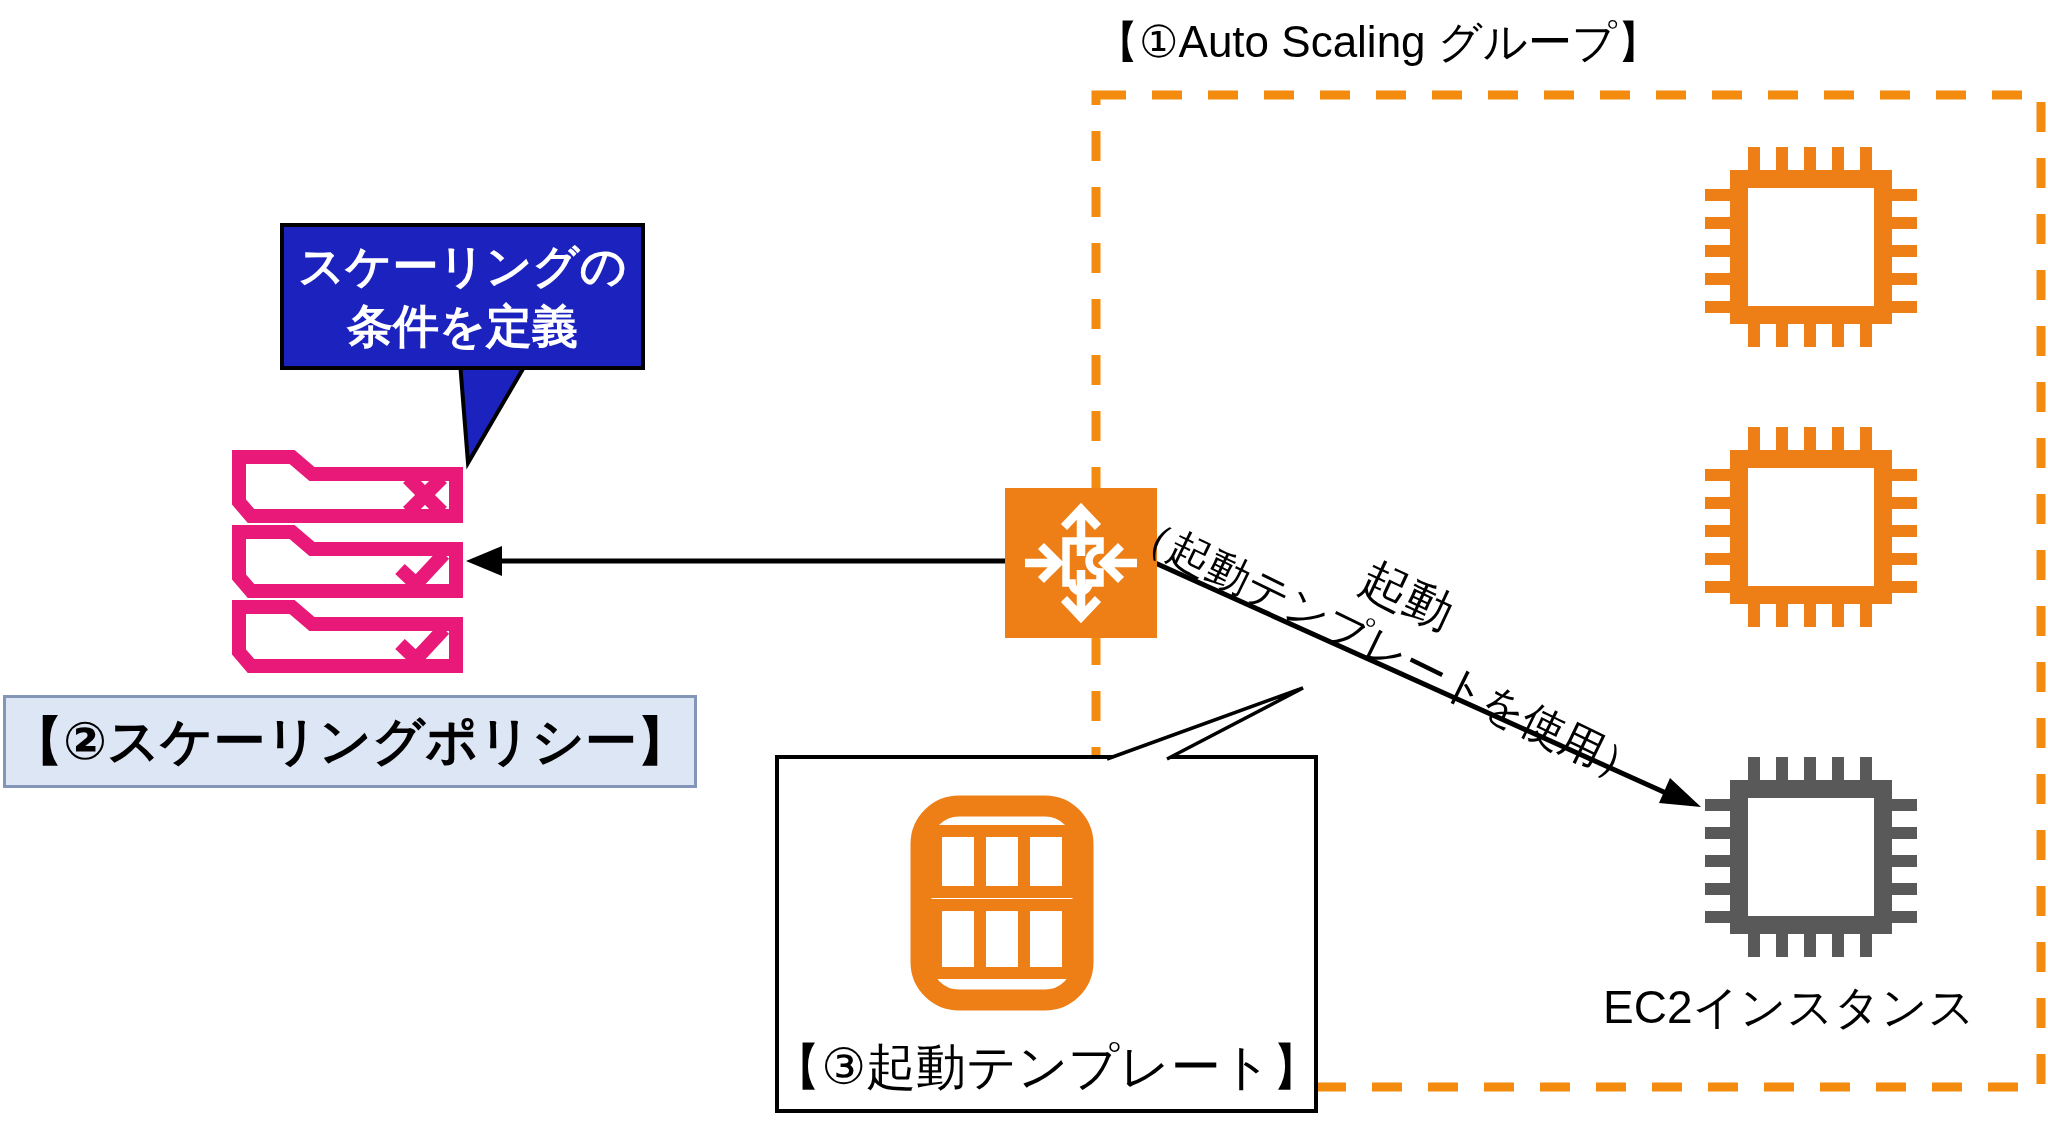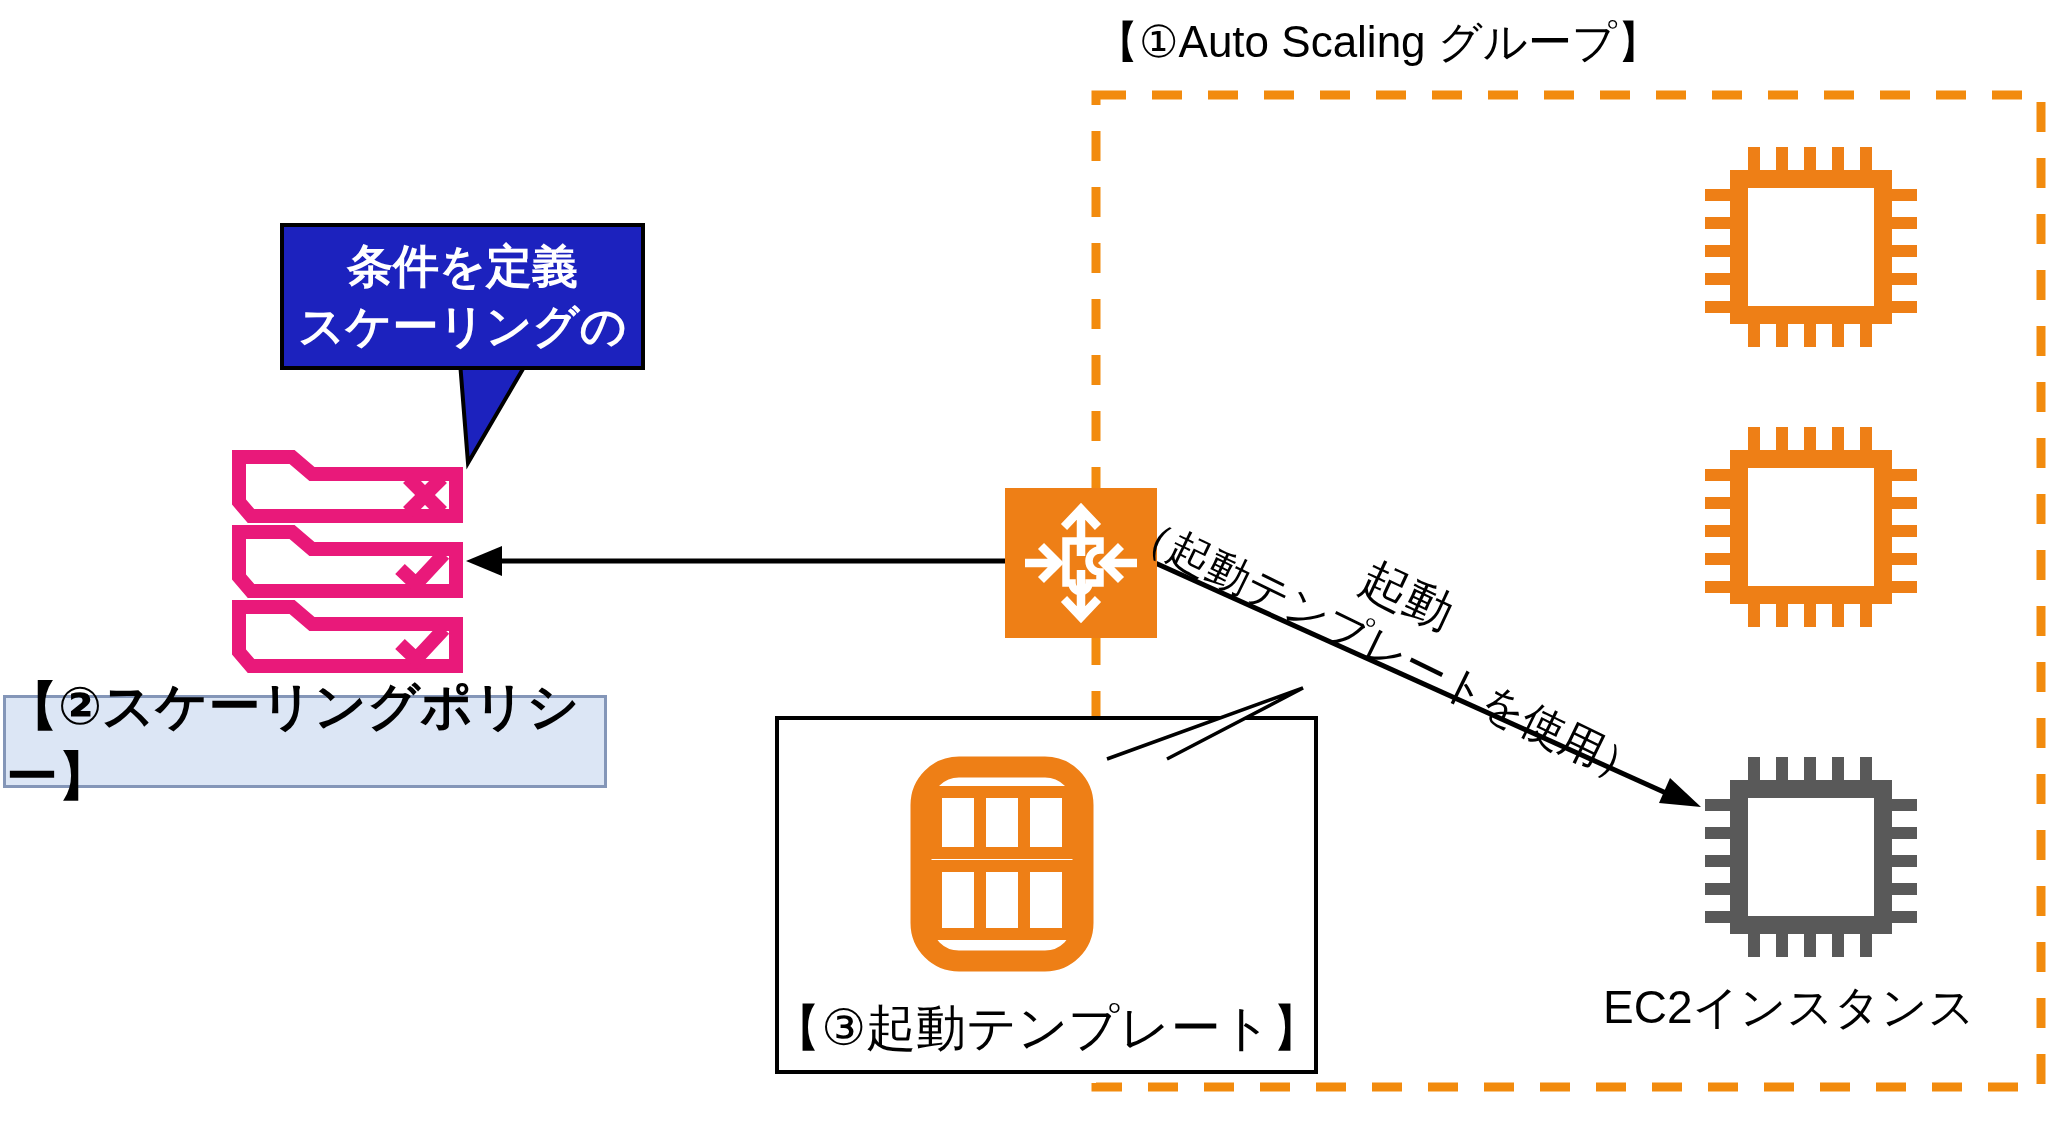--- a/index.html
+++ b/index.html
@@ -29,21 +29,21 @@
   
   #callout-bubble{
     left:280px; top:223px; width:365px; height:147px; z-index:4;
     background:var(--blue); border:4px solid #000; box-sizing:border-box;
     display:flex; flex-direction:column; align-items:center; justify-content:center;
     color:#fff; font-weight:bold; font-size:46px; line-height:1.3; text-align:center;
   }
 
   
   #policy-label-box{
-    left:3px; top:695px; width:604px; height:93px; z-index:4;
+    left:3px; top:695px; width:694px; height:93px; z-index:4;
     background:var(--lblue); border:3px solid var(--lborder); box-sizing:border-box;
     display:flex; align-items:center; justify-content:center;
     font-weight:bold; font-size:52px;
   }
 
   
   #checklist{left:225px; top:443px; z-index:4;}
   .chk-row{fill:#fff; stroke:var(--pink); stroke-width:14; stroke-linejoin:miter;}
   .chk-mark{fill:none; stroke:var(--pink); stroke-width:14; stroke-linecap:butt;}
 
@@ -55,21 +55,21 @@
   
   .chip{position:absolute; z-index:4; width:212px; height:200px;}
   #chip-1{left:1705px; top:147px;}
   #chip-2{left:1705px; top:427px;}
   #chip-3{left:1705px; top:757px;}
   .chip-orange .pin{fill:var(--orange);} .chip-orange .body{fill:#fff; stroke:var(--orange); stroke-width:9;}
   .chip-gray .pin{fill:var(--gray);}     .chip-gray .body{fill:#fff; stroke:var(--gray); stroke-width:9;}
 
   
   #launch-box{
-    left:775px; top:716px; width:543px; height:358px; z-index:2;
+    left:775px; top:755px; width:543px; height:358px; z-index:2;
     background:#fff; border:4px solid #000; box-sizing:border-box;
   }
   #lt-icon{position:absolute; left:131px; top:36px;}
   .lt-stroke{fill:none; stroke:var(--orange);}
   #launch-box-label{
     position:absolute; left:50%; top:308px; transform:translate(-50%,-50%);
     font-size:50px; white-space:nowrap;
   }
   .tail{stroke:#000; stroke-linejoin:miter;}
 </style>
@@ -186,22 +186,22 @@
       <path class="chk-row" d="M7,7 H60 L80,24 H224 V66 H19 L7,52 Z"></path>
       <path class="chk-mark" d="M168,44 L184,59 L212,29"></path>
     </g>
     <g transform="translate(7,157)">
       <path class="chk-row" d="M7,7 H60 L80,24 H224 V66 H19 L7,52 Z"></path>
       <path class="chk-mark" d="M168,44 L184,59 L212,29"></path>
     </g>
   </svg>
 
   <div id="callout-bubble" class="abs">
+    <span>スケーリングの</span>
     <span>条件を定義</span>
-    <span>スケーリングの</span>
   </div>
 
   <div id="policy-label-box" class="abs">
     <span>【②スケーリングポリシー】</span>
   </div>
 
 
   <svg id="asg-icon" class="abs" width="152" height="150" viewBox="0 0 152 150">
     <rect class="asg-bg" x="0" y="0" width="152" height="150"></rect>
     <path class="asg-glyph" d="M76,68 V22 M59,39 L76,21 L93,39"></path>

